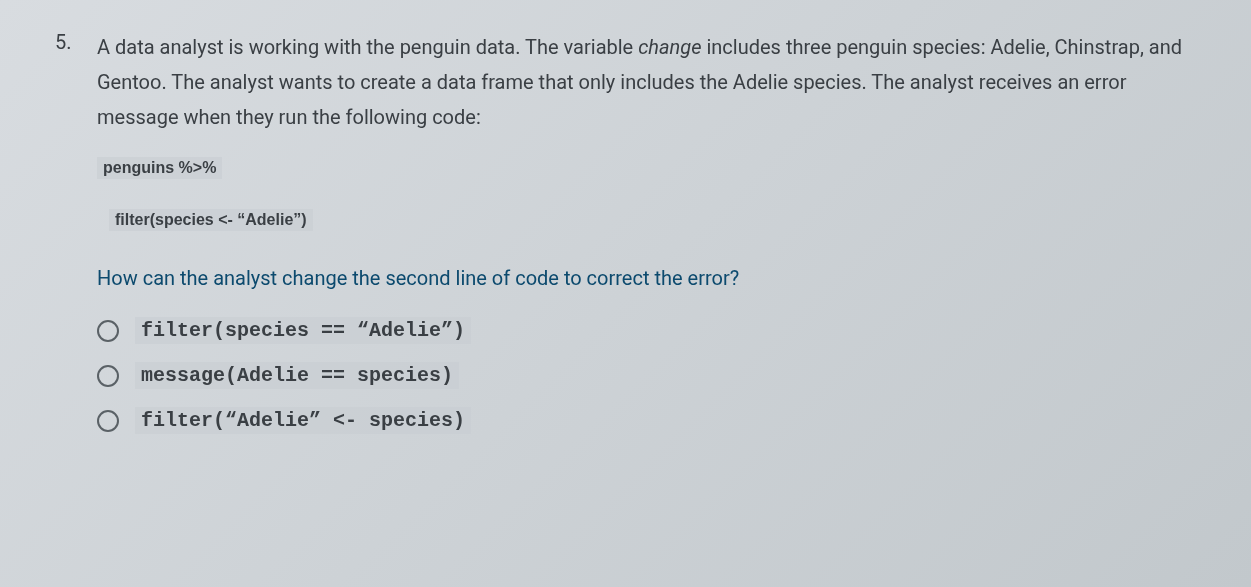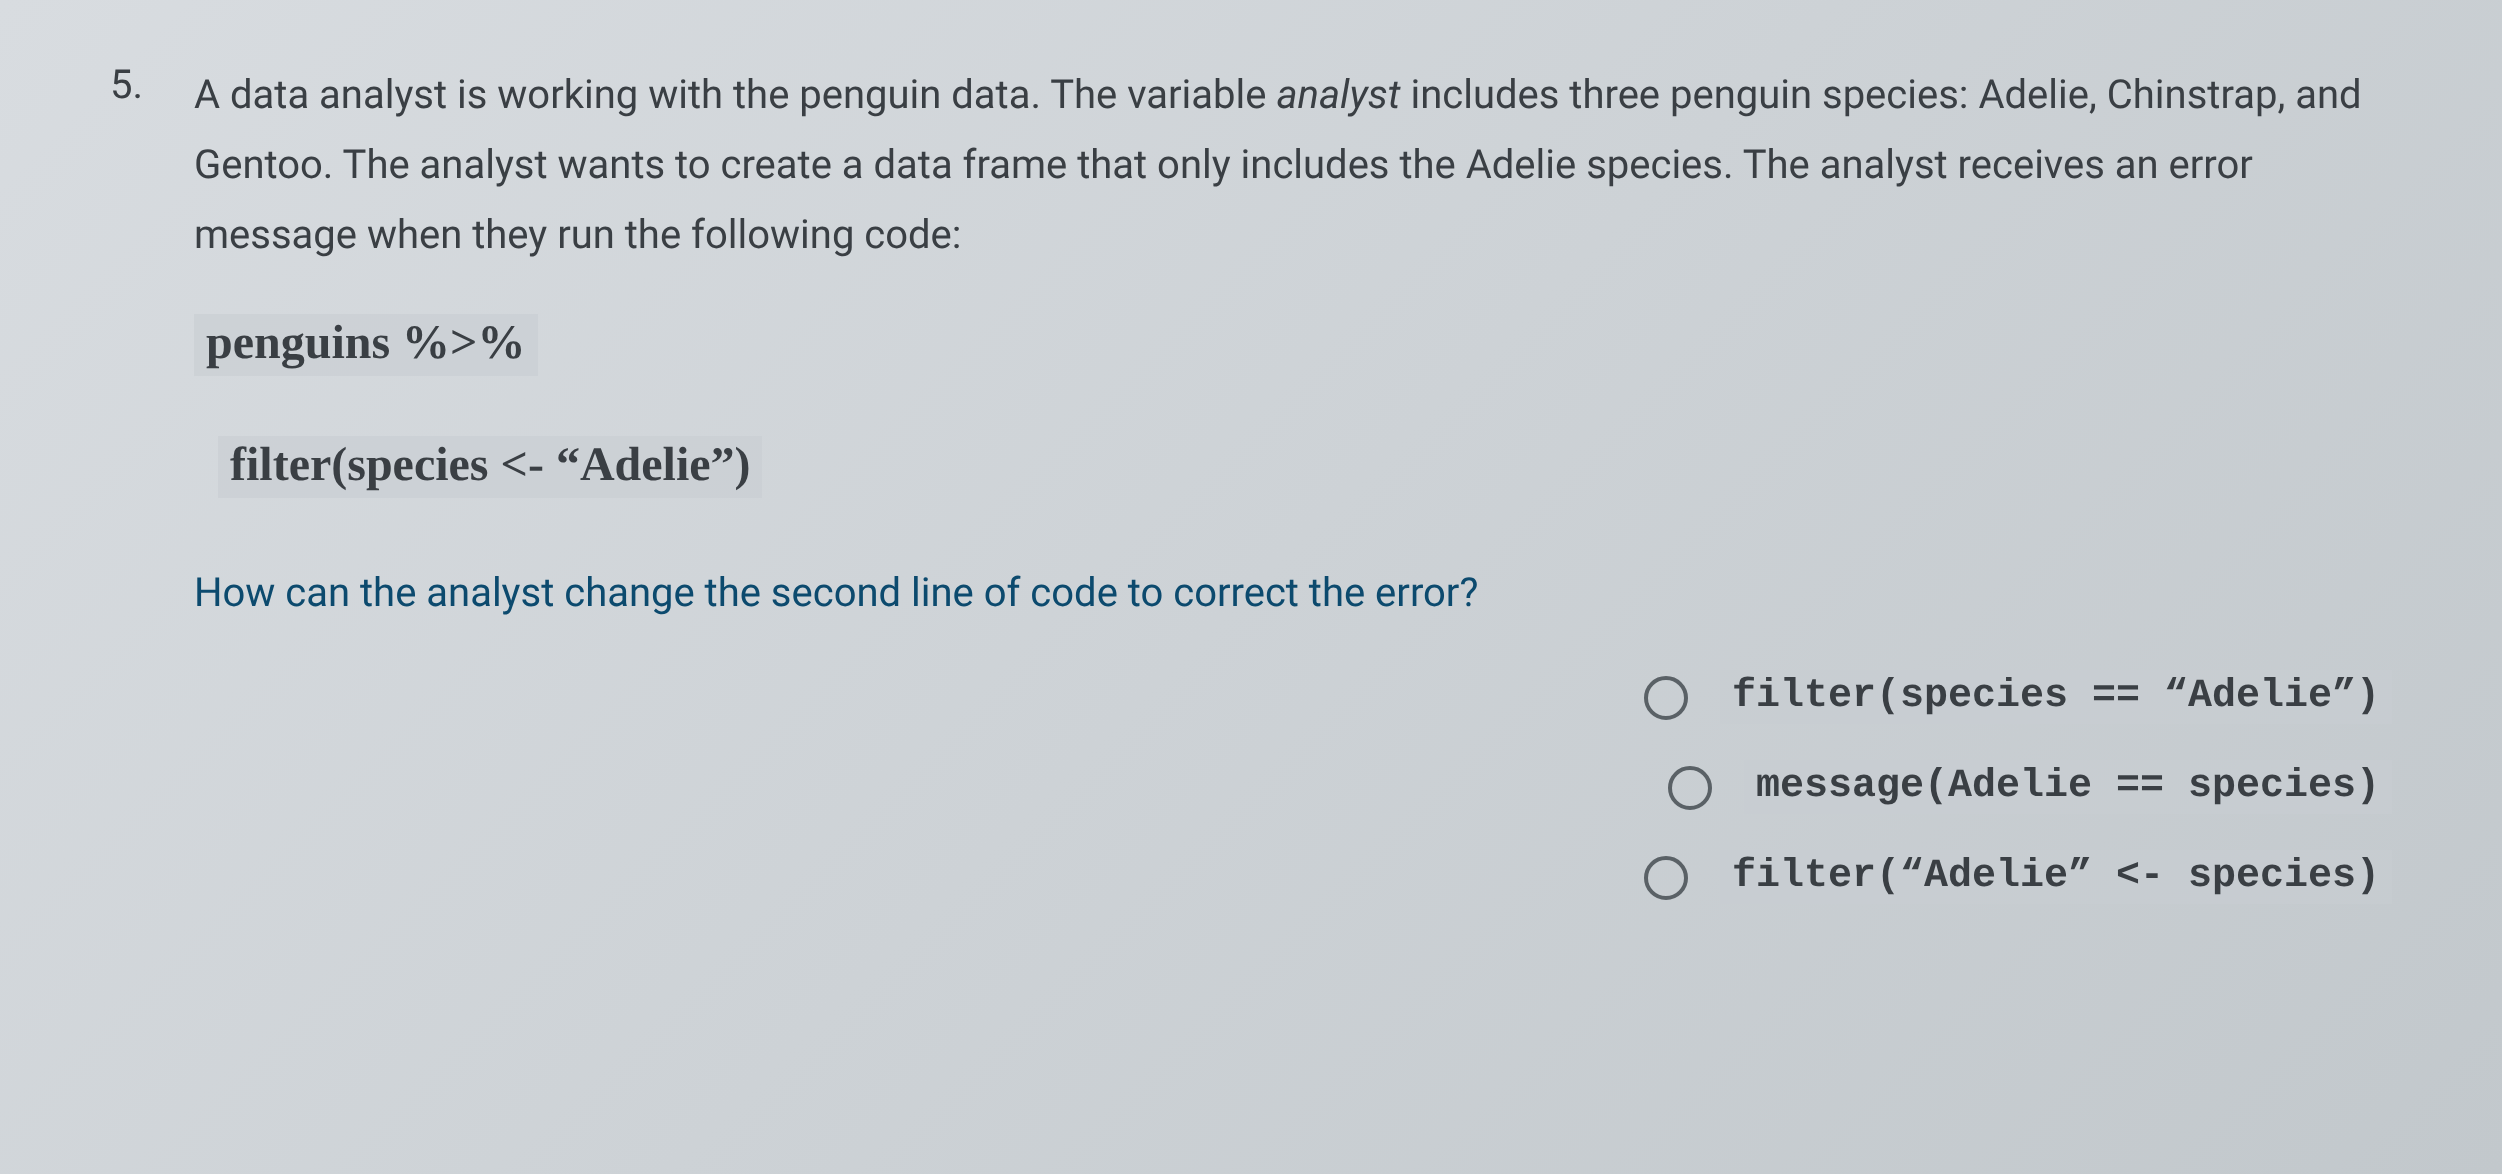--- a/index.html
+++ b/index.html
@@ -32,22 +32,22 @@
       font-size: 20px;
       line-height: 1.75;
       color: #3a3f44;
       margin-bottom: 22px;
     }
     .italic {
       font-style: italic;
     }
     .code-block {
       display: inline-block;
-      font-family: Liberation Serif, serif;
-      font-size: 24px;
+      font-family: Liberation Sans, sans-serif;
+      font-size: 16px;
       font-weight: bold;
       background: rgba(200, 205, 210, 0.6);
       padding: 2px 6px;
       color: #3a3f44;
       margin-bottom: 8px;
     }
     .code-line {
       margin-bottom: 22px;
       margin-top: 6px;
     }
@@ -58,21 +58,20 @@
     .followup {
       font-size: 20px;
       line-height: 1.7;
       color: #0c4a6e;
       margin-bottom: 22px;
     }
     .options {
       display: flex;
       flex-direction: column;
       gap: 18px;
-      align-items: flex-end;
     }
     .option {
       display: flex;
       align-items: center;
       gap: 16px;
       cursor: pointer;
     }
     .radio {
       width: 22px;
       height: 22px;
@@ -90,21 +89,21 @@
       color: #3a3f44;
     }
   </style>
 </head>
 <body>
 
 <div class="question-container">
   <div class="question-number">5.</div>
   <div class="question-content">
     <p class="question-text">
-      <span>A data analyst is working with the penguin data. The variable </span><span class="italic">analyst</span><span> includes three penguin species: Adelie, Chinstrap, and Gentoo. The analyst wants to create a data frame that only includes the Adelie species. The analyst receives an error message when they run the following code:</span>
+      <span>A data analyst is working with the penguin data. The variable </span><span class="italic">change</span><span> includes three penguin species: Adelie, Chinstrap, and Gentoo. The analyst wants to create a data frame that only includes the Adelie species. The analyst receives an error message when they run the following code:</span>
     </p>
     <div class="code-line">
       <span class="code-block">penguins %&gt;%</span>
     </div>
     <div class="code-line-indent">
       <span class="code-block">filter(species &lt;- “Adelie”)</span>
     </div>
     <p class="followup">How can the analyst change the second line of code to correct the error?</p>
     <div class="options">
       <div class="option">

